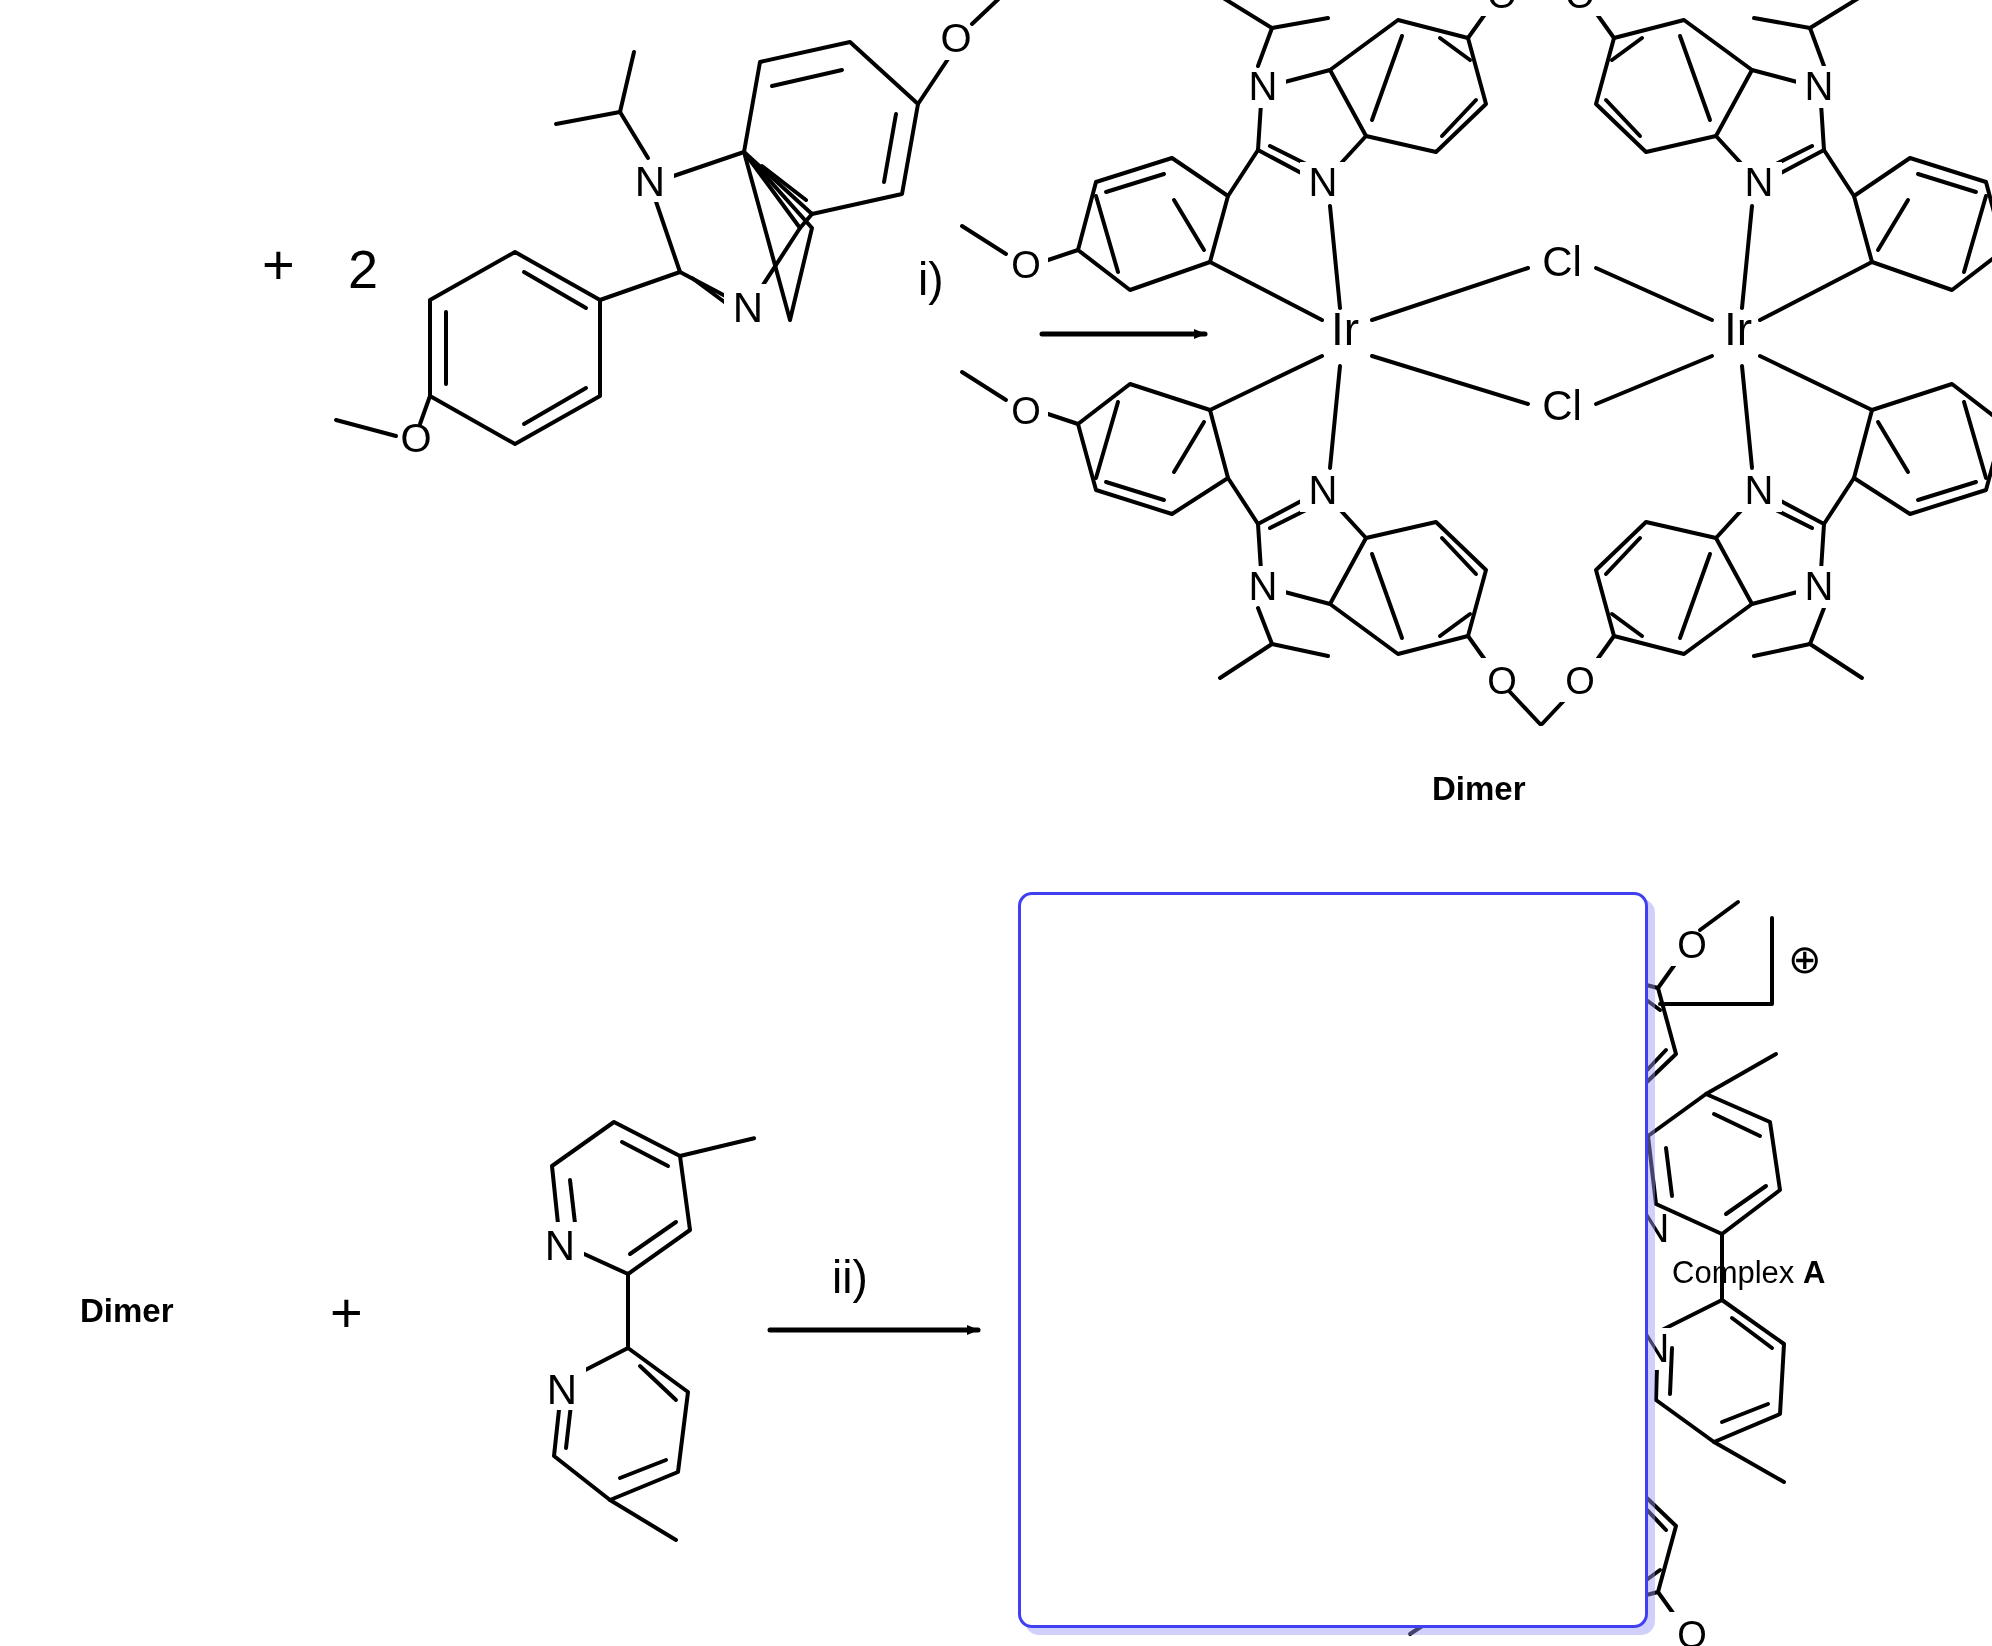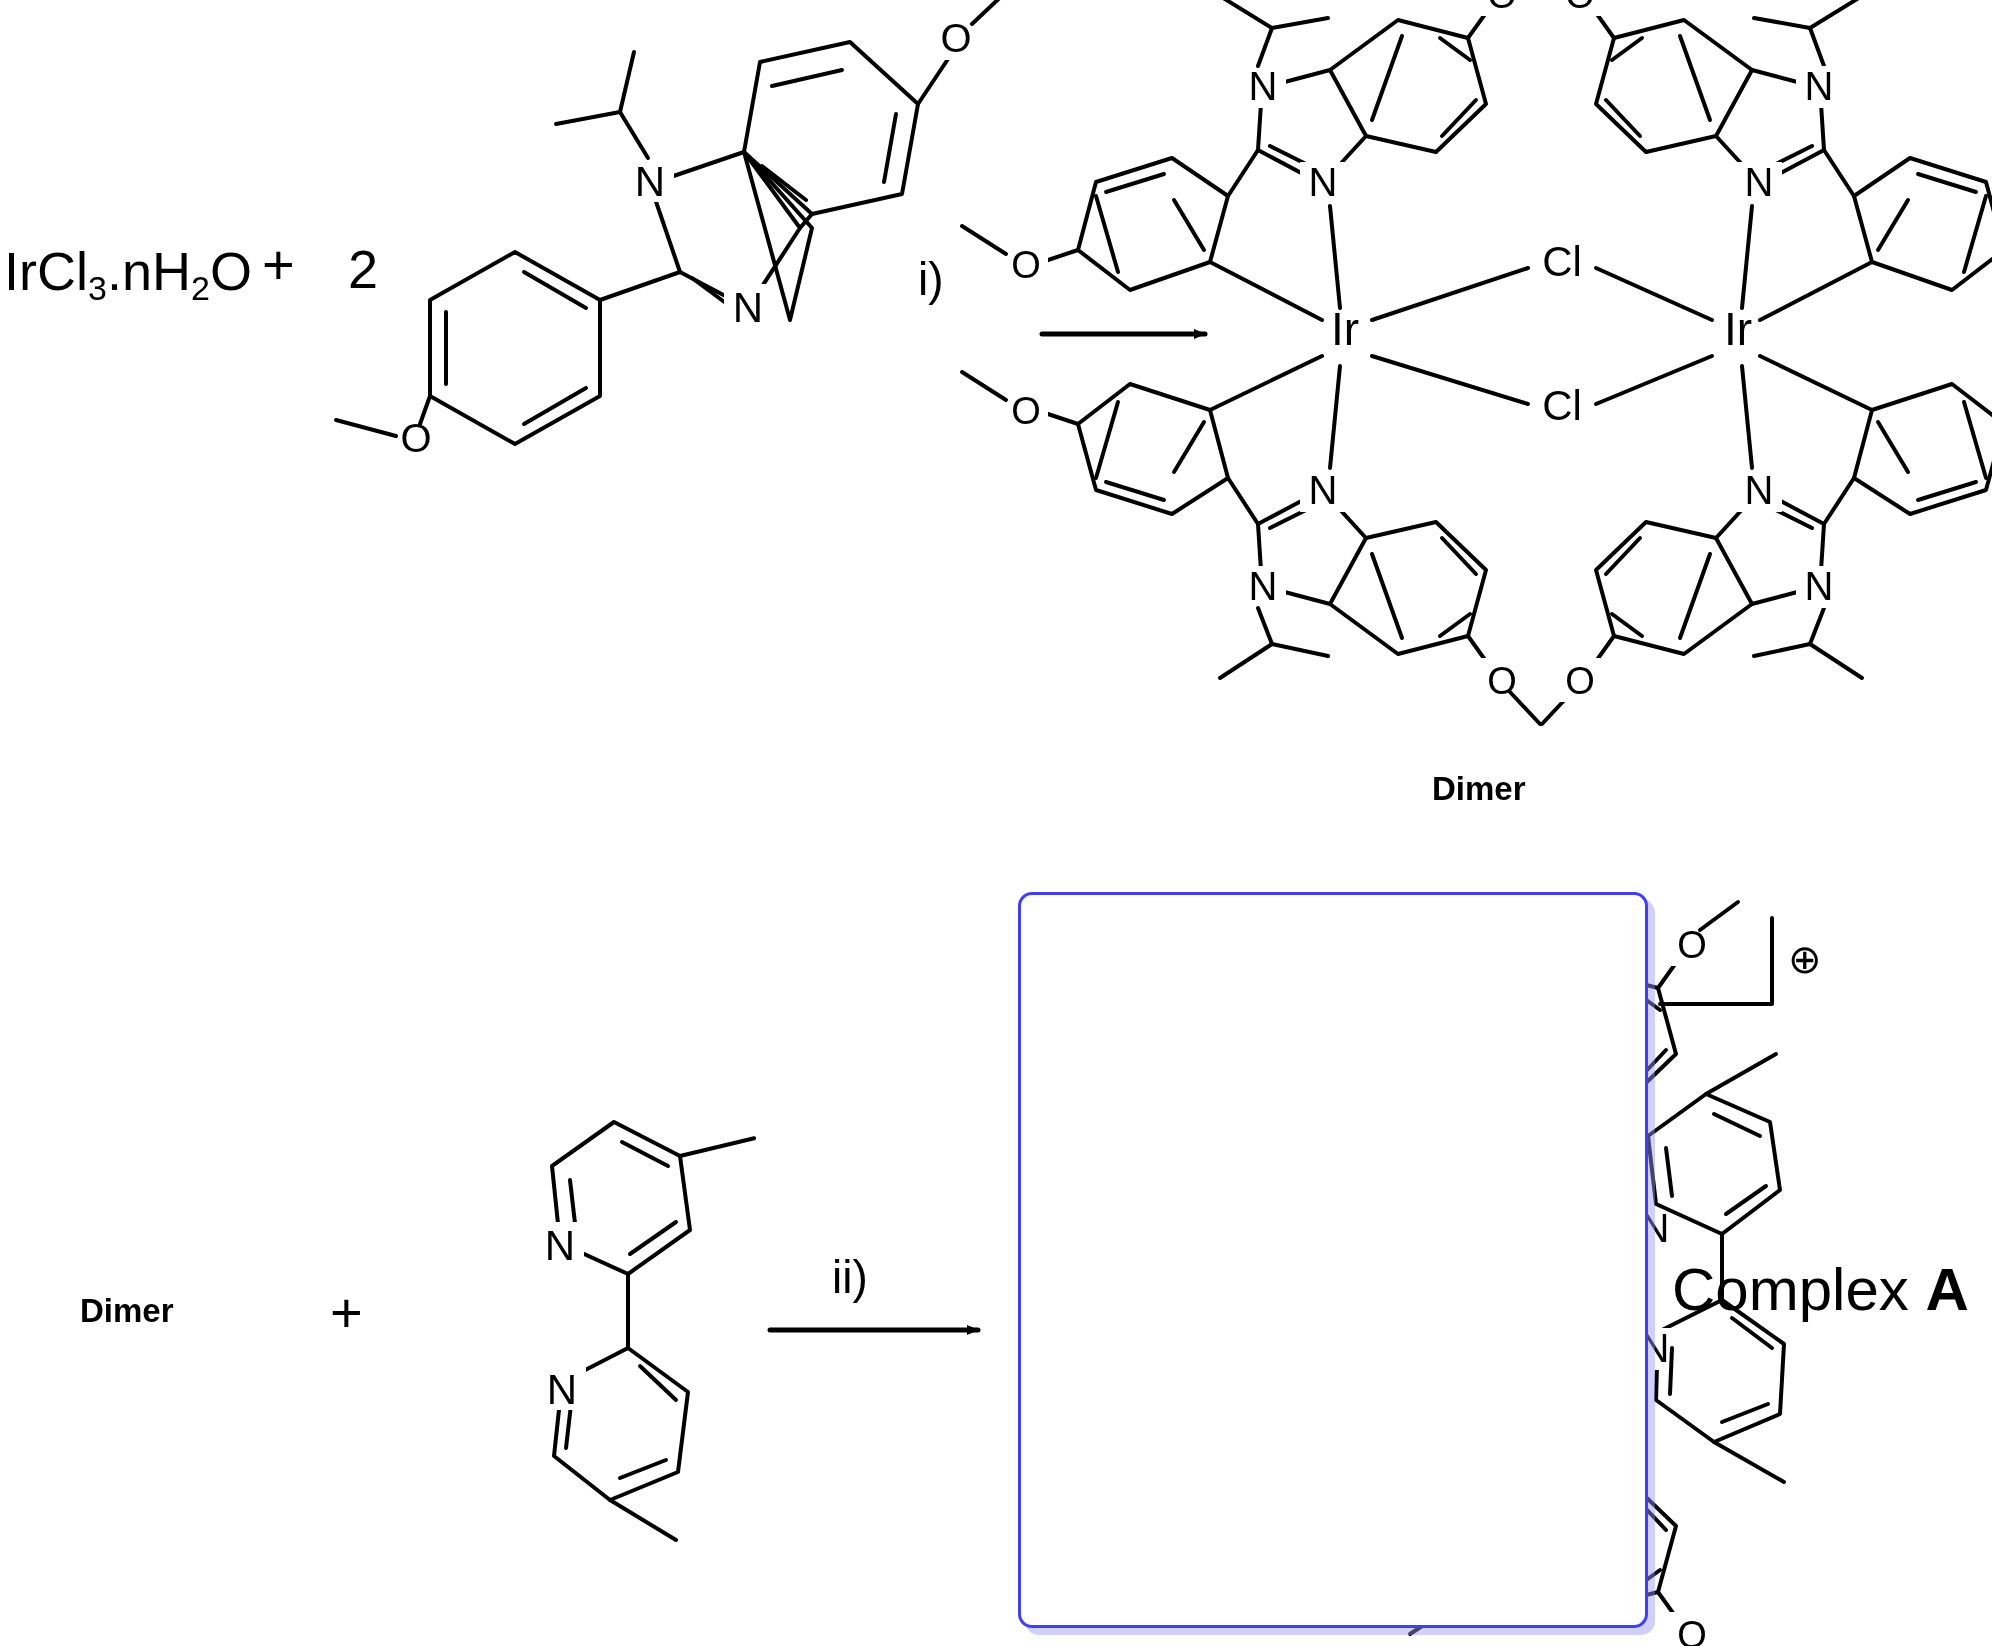--- a/index.html
+++ b/index.html
@@ -6,21 +6,21 @@
   body{width:1992px;height:1646px;position:relative;font-family:"Liberation Sans",sans-serif;color:#000;overflow:hidden;}
   .scheme{position:absolute;inset:0;}
   svg{display:block;}
   .lbl{position:absolute;font-family:"Liberation Sans",sans-serif;color:#000;white-space:nowrap;}
   .reagent-text{font-size:54px;letter-spacing:0px;}
   .reagent-text sub{font-size:34px;vertical-align:-10px;}
   .plus{font-size:56px;font-weight:500;}
   .stoich{font-size:54px;}
   .cond{font-size:46px;}
   .prodlabel{font-size:33px;font-weight:bold;}
-  .complexlabel{font-size:60px;}
+  .complexlabel{font-size:31px;}
   .complexlabel b{font-weight:bold;}
   .boxA{position:absolute;border:3px solid #4040f0;border-radius:14px;background:#ffffff;
         box-shadow:7px 7px 0 0 rgba(150,150,245,0.45);}
 </style>
 </head>
 <body>
 
 <div class="scheme">
 
 <svg width="1992" height="1646" viewBox="0 0 1992 1646" style="position:absolute;left:0;top:0;">
@@ -350,23 +350,20 @@
     </g>
 
     <g stroke-width="4">
       <polyline points="1660,1004 1772,1004 1772,918" fill="none"></polyline>
     </g>
   </g>
 
   </g>
 </svg>
 
-<div class="lbl reagent-text" style="left:4px;top:240px;">
-  <span>IrCl</span><sub>3</sub><span>.nH</span><sub>2</sub><span>O</span>
-</div>
 
 <div class="lbl plus" style="left:262px;top:232px;">+</div>
 
 <div class="lbl stoich" style="left:348px;top:238px;">2</div>
 
 <div class="lbl cond" style="left:918px;top:252px;">i)</div>
 
 <div class="lbl prodlabel" style="left:1432px;top:770px;">Dimer</div>
 
 <div class="lbl prodlabel" style="left:80px;top:1292px;">Dimer</div>

